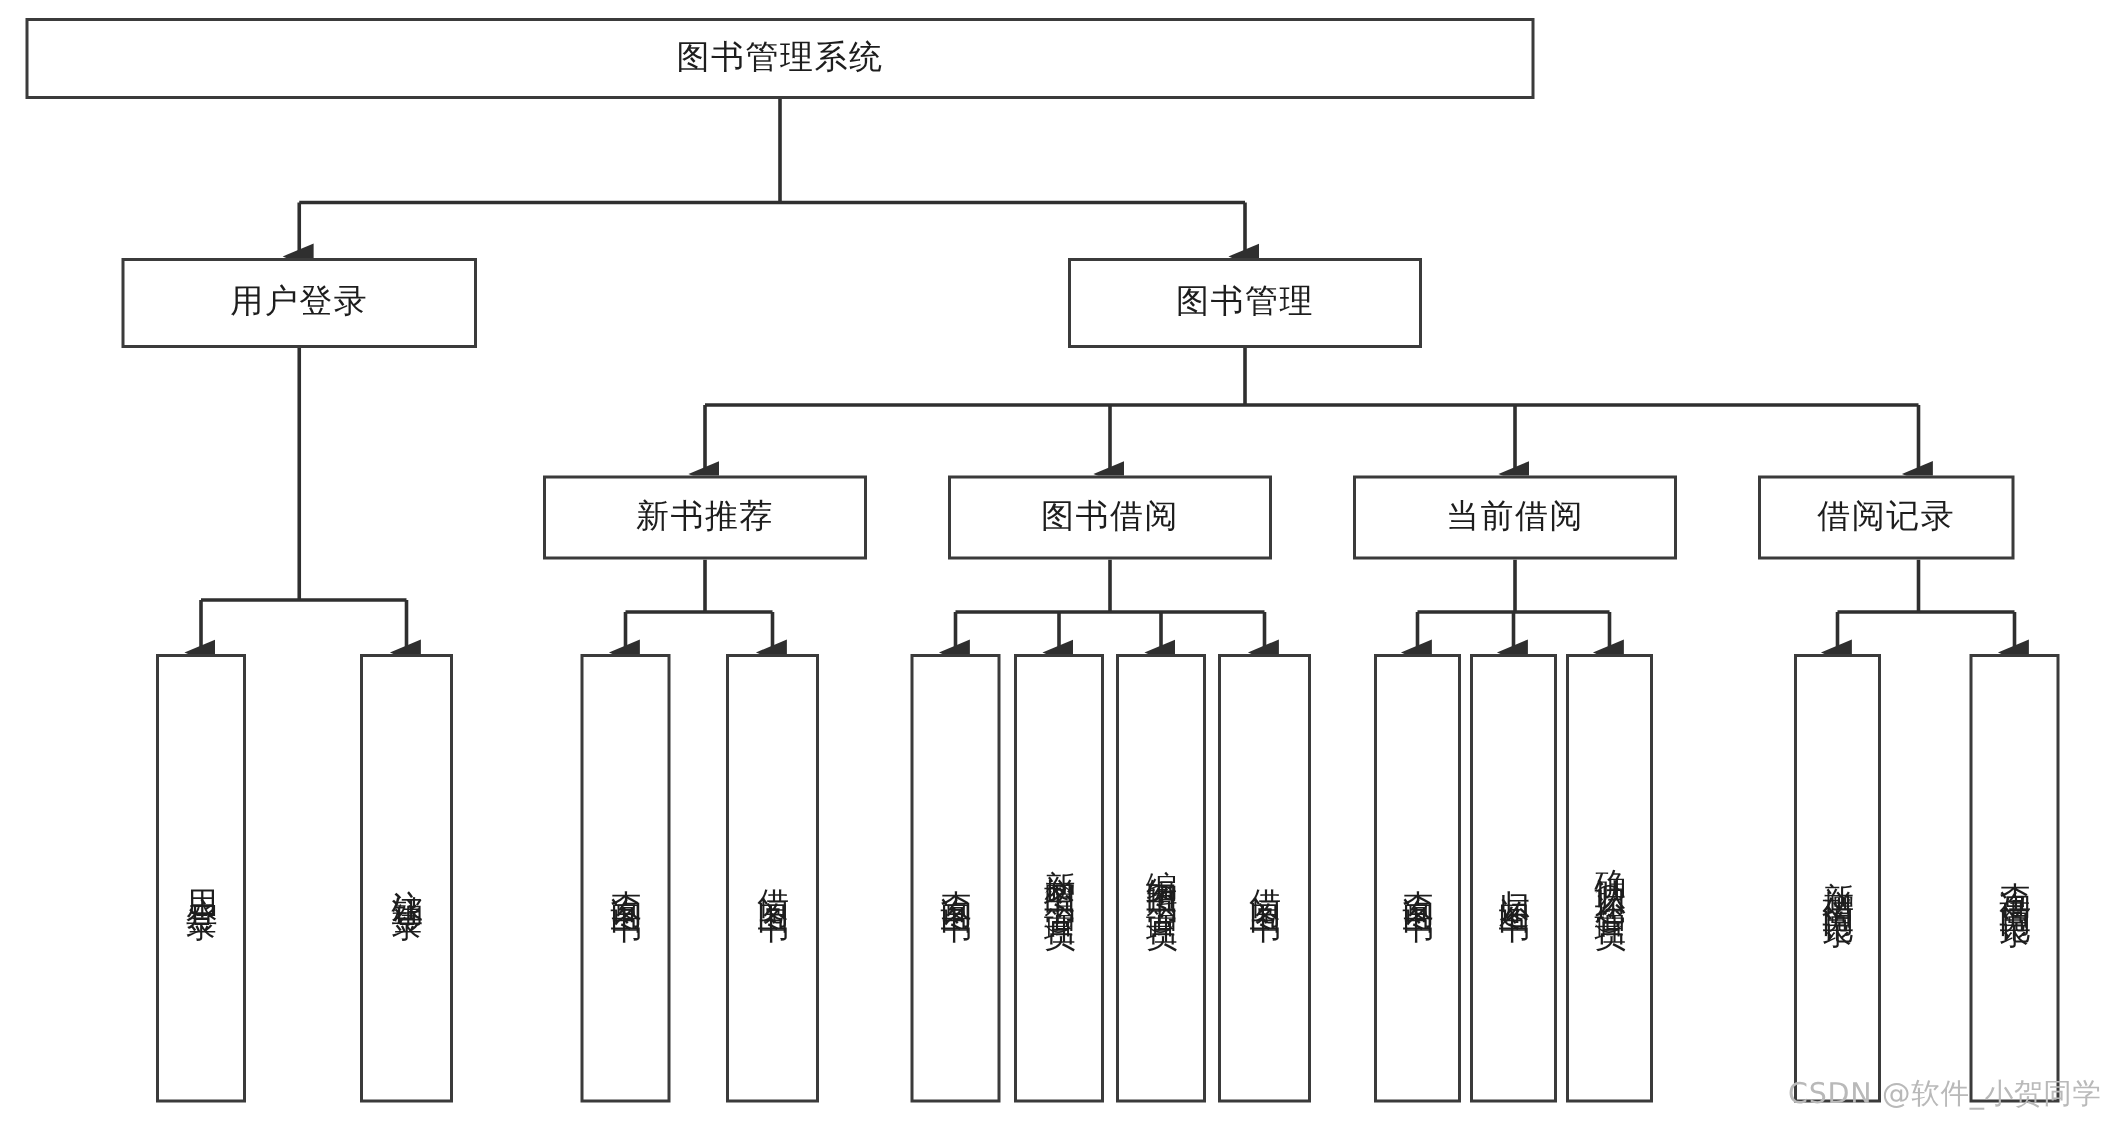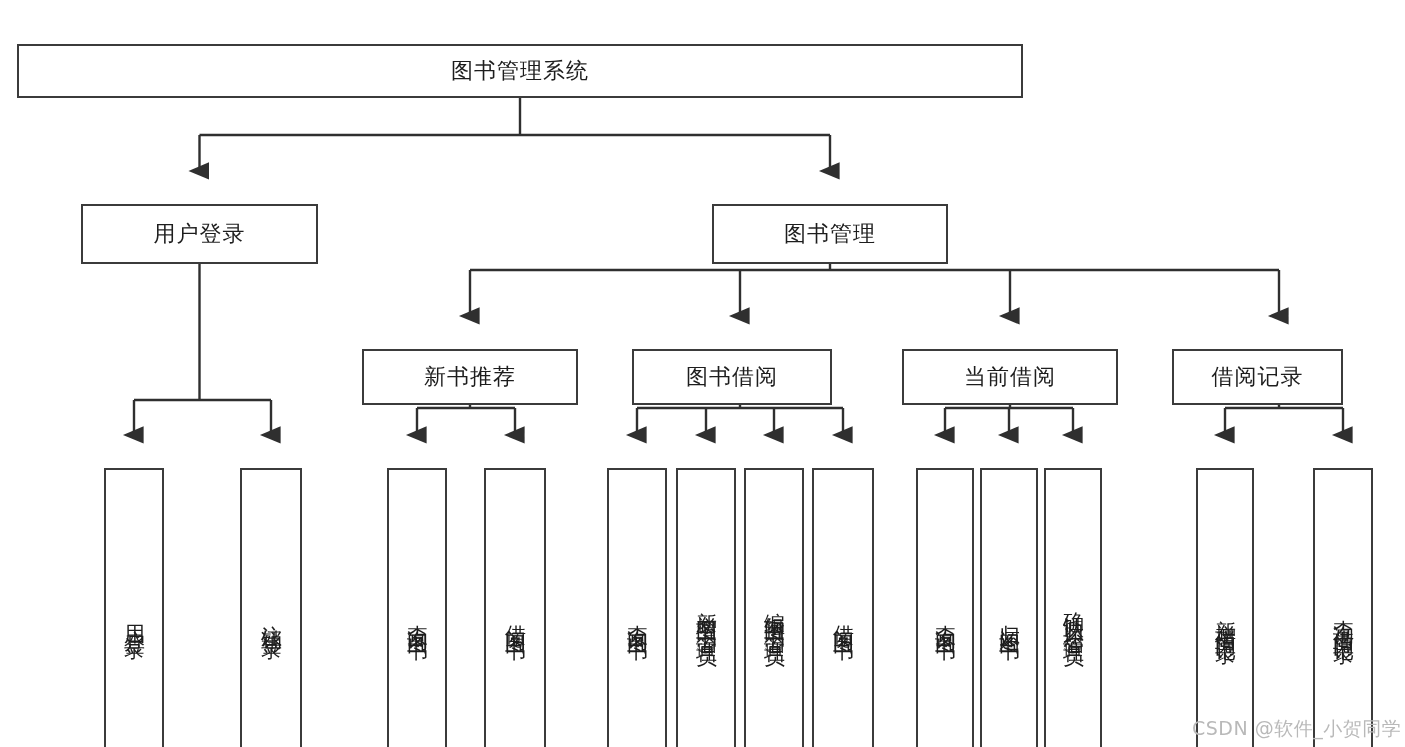--- a/index.html
+++ b/index.html
@@ -29,21 +29,20 @@
   .node {
     position: absolute;
     box-sizing: border-box;
     border: 2px solid #3b3b3b;
     background: #ffffff;
     display: flex;
     align-items: center;
     justify-content: center;
     color: #1d1d1d;
     line-height: 1.08;
-    margin-top: 32px;
   }
   .node.horiz {
     font-size: 22px;
     letter-spacing: 1px;
   }
   .node .label-h {
     white-space: nowrap;
   }
   
   .node.vert {
@@ -120,21 +119,21 @@
       </div>
       <div class="node horiz" style="left: 81px; top: 172px; width: 237px; height: 60px;">
         <span class="label-h">用户登录</span>
       </div>
       <div class="node horiz" style="left: 712px; top: 172px; width: 236px; height: 60px;">
         <span class="label-h">图书管理</span>
       </div>
       <div class="node horiz" style="left: 362px; top: 317px; width: 216px; height: 56px; text-align: center;">
         <span class="label-h">新书推荐</span>
       </div>
-      <div class="node horiz" style="left: 632px; top: 317px; width: 200px; height: 56px;">
+      <div class="node horiz" style="left: 632px; top: 317px; width: 216px; height: 56px;">
         <span class="label-h">图书借阅</span>
       </div>
       <div class="node horiz" style="left: 902px; top: 317px; width: 216px; height: 56px;">
         <span class="label-h">当前借阅</span>
       </div>
       <div class="node horiz" style="left: 1172px; top: 317px; width: 171px; height: 56px;">
         <span class="label-h">借阅记录</span>
       </div>
       <div class="node vert" style="left: 104px; top: 436px; width: 60px; height: 299px;">
         <span class="label-v">用户登录</span>

